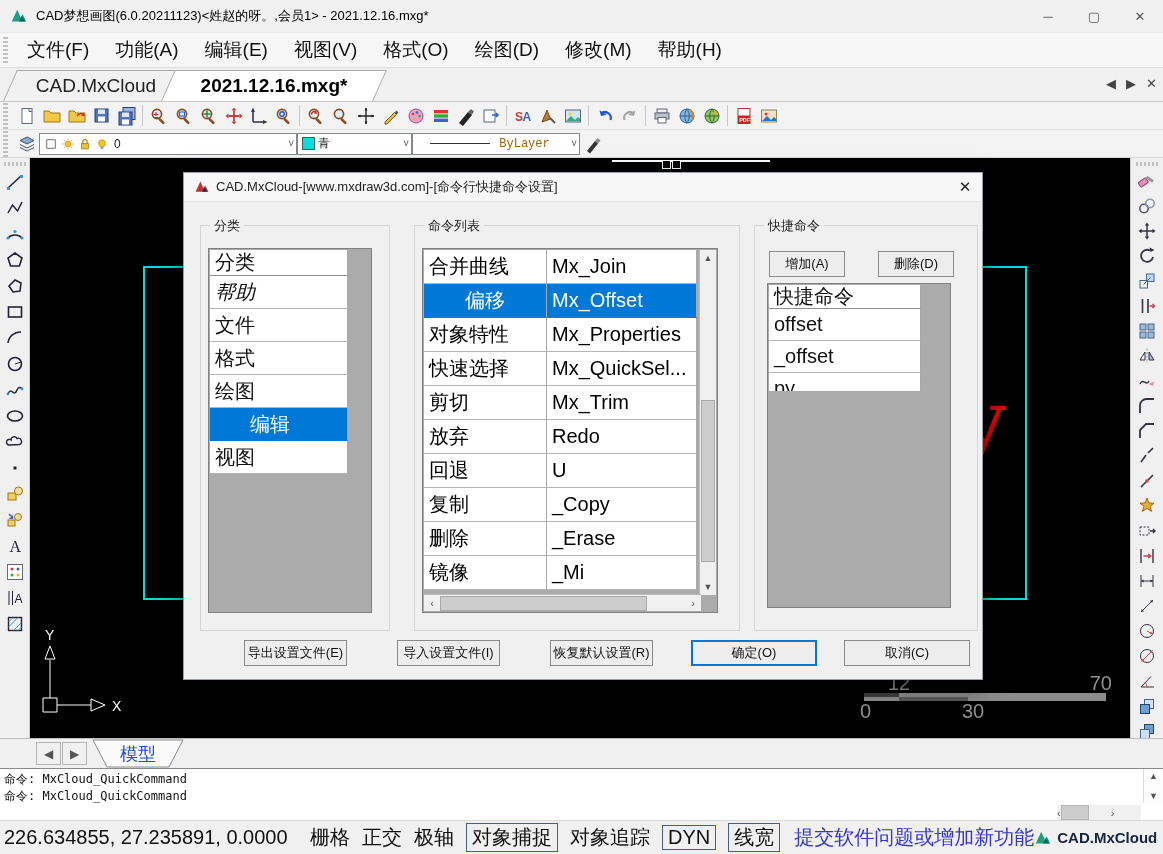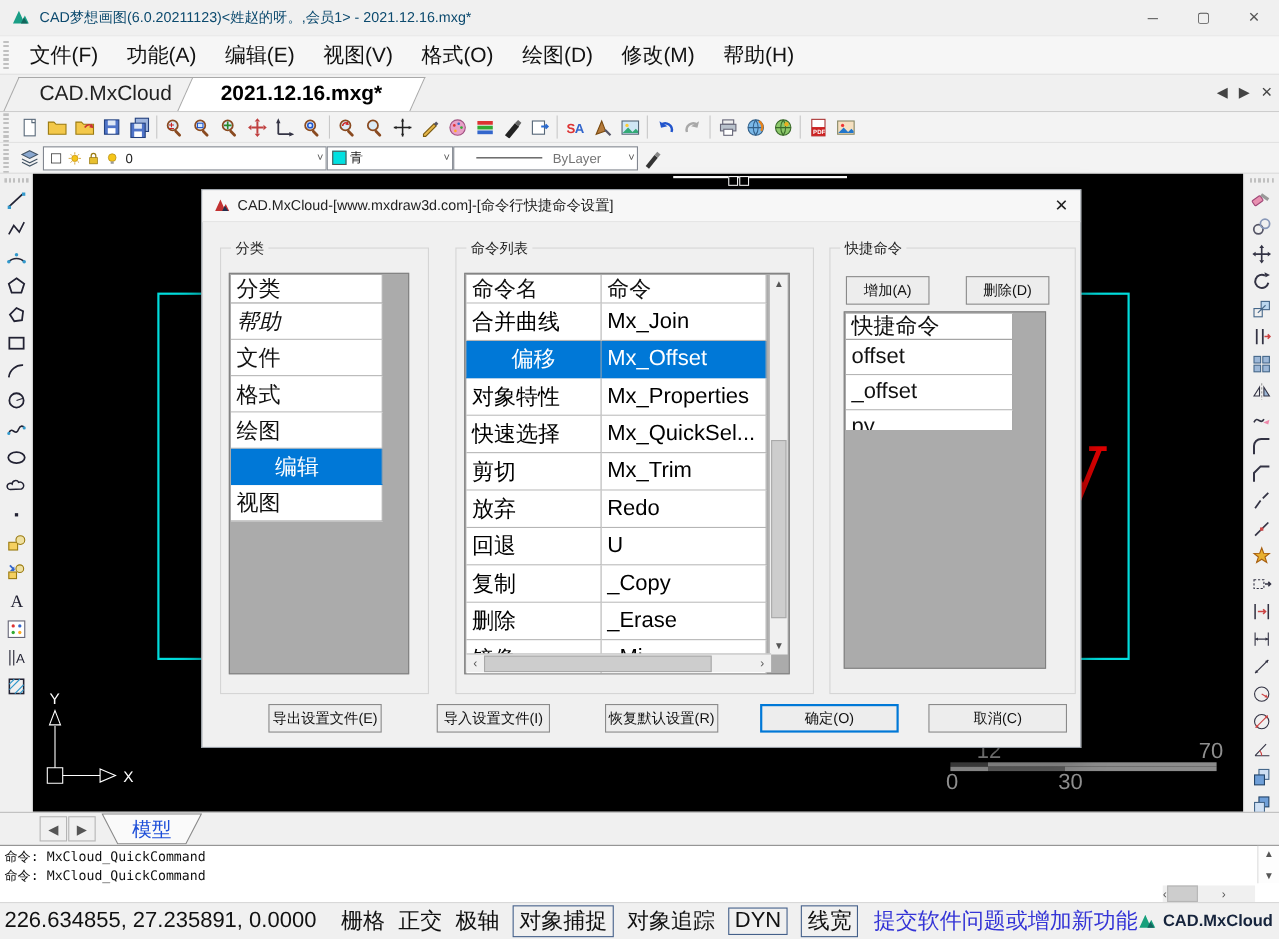--- a/index.html
+++ b/index.html
@@ -1,20 +1,20 @@
 <!DOCTYPE html>
 <html><head>
 <meta charset="utf-8">
 <style>
   html,body{margin:0;padding:0;width:1163px;height:854px;overflow:hidden;
     font-family:"Liberation Sans","DejaVu Sans",sans-serif;background:#f0f0f0;position:relative;}
   
   #titlebar{position:absolute;top:0;left:0;width:1163px;height:32px;background:#f0f0f0;display:flex;align-items:center;}
   #titlebar .appico{width:18px;height:18px;margin:0 8px 0 10px;}
-  #titlebar .title{font-size:13px;color:#0c4a6e;white-space:nowrap;}
+  #titlebar .title{font-size:13px;color:#000000;white-space:nowrap;}
   #wincontrols{margin-left:auto;display:flex;height:32px;}
   #wincontrols .wbtn{width:46px;height:32px;display:flex;align-items:center;justify-content:center;color:#555;font-size:13px;}
   
   #menubar{position:absolute;top:32px;left:0;width:1163px;height:36px;background:#f6f6f6;border-top:1px solid #e8e8e8;border-bottom:1px solid #ddd;display:flex;align-items:center;box-sizing:border-box;}
   .grip{width:5px;height:26px;margin:0 6px 0 3px;background:repeating-linear-gradient(to bottom,#c0c0c0 0 2px,transparent 2px 4px);}
   .menu-item{font-size:19px;color:#111;padding:1px 13px;white-space:nowrap;}
   
   #tabbar{position:absolute;top:68px;left:0;width:1163px;height:34px;background:#f0f0f0;border-bottom:1px solid #c9c9c9;box-sizing:border-box;}
   .doctab{position:absolute;bottom:0;height:31px;}
   .doctab .bg{position:absolute;inset:0;background:#f1f1f1;border:1px solid #a9a9a9;border-bottom:none;transform:skewX(-24deg);}
@@ -373,21 +373,21 @@
       <span class="cval" style="margin-left:2px">0</span>
     <span class="caret">˅</span>
   </div>
   <div class="combo" style="width:115px">
     <span class="swatch"></span>
     <span>青</span>
     <span class="caret">˅</span>
   </div>
   <div class="combo" style="width:168px;justify-content:center">
     <span class="linesample"></span>
-    <span style="color:#737373;font-family:Liberation Sans, sans-serif">ByLayer</span>
+    <span style="color:#a16207;font-family:Liberation Mono, monospace">ByLayer</span>
     <span class="caret">˅</span>
   </div>
   <span class="tbtn" id="matchpropbtn">
       <svg viewBox="0 0 20 20">
         <path d="M4 17l8-10 3 2.5-8 10z" fill="#333"></path>
         <path d="M12 7l2.5-3 3 2.5-2.5 3z" fill="#888"></path>
       </svg>
     </span>
 </div>
 
@@ -712,24 +712,20 @@
           <div class="grow sel" style="height: 33px;">编辑</div>
           <div class="grow" style="height: 33px;">视图</div>
         </div>
       </div>
 
     <div class="grp" style="left:230px;top:52px;width:324px;height:404px">
       <span class="grp-label">命令列表</span>
     </div>
     <div class="grid" id="cmdgrid" style="left:238px;top:75px;width:296px;height:365px">
         <div class="gcol" style="width: 273px;">
-          <div class="c2row">
-            <div class="cell gh" style="width: 123px; height: 26px;">命令名</div>
-            <div class="cell gh" style="width: 150px; height: 26px;">命令</div>
-          </div>
           <div class="c2row">
             <div class="cell" style="width: 123px; height: 34px;">合并曲线</div>
             <div class="cell" style="width: 150px; height: 34px;">Mx_Join</div>
           </div>
           <div class="c2row sel">
             <div class="cell" style="width: 123px; height: 34px; padding-left: 41px;">偏移</div>
             <div class="cell" style="width: 150px; height: 34px;">Mx_Offset</div>
           </div>
           <div class="c2row">
             <div class="cell" style="width: 123px; height: 34px;">对象特性</div>

